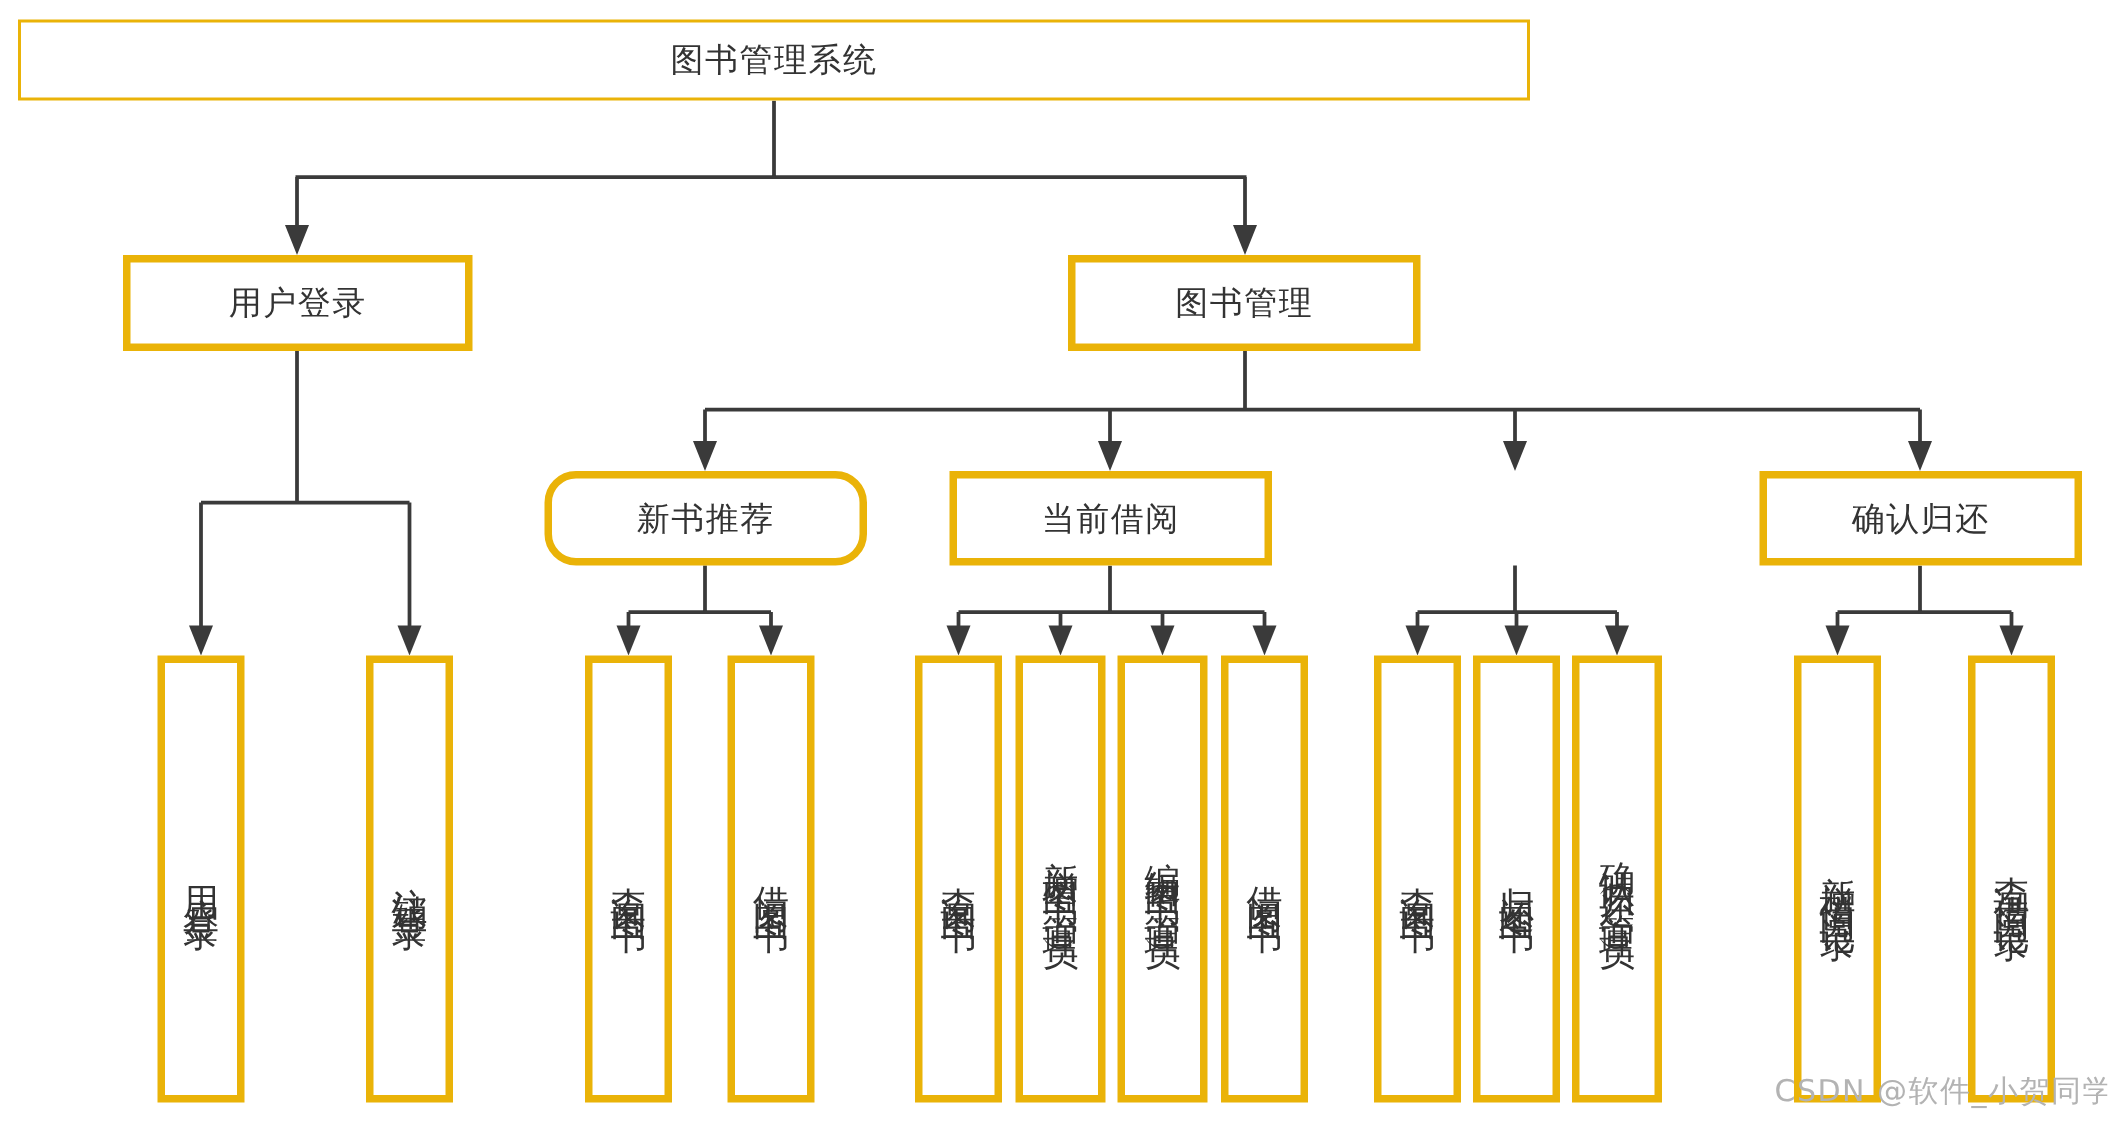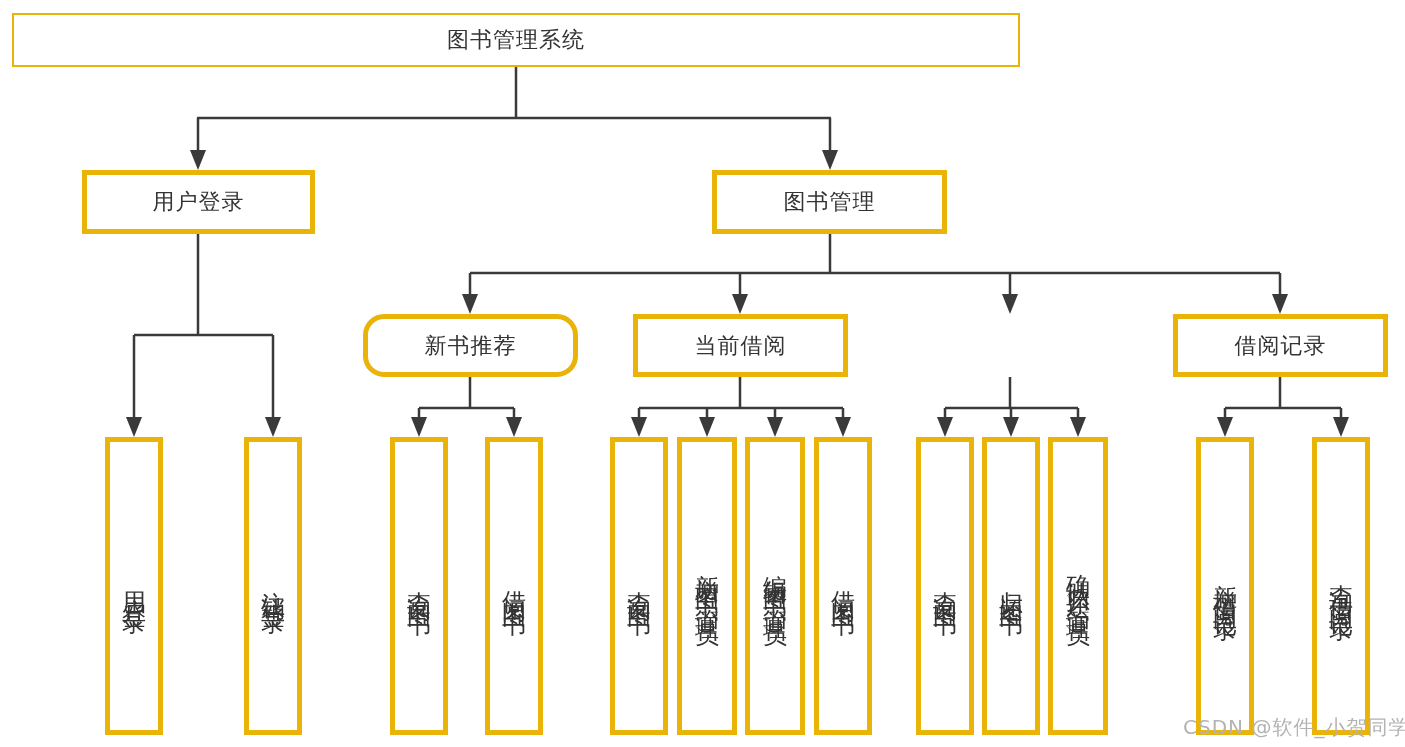--- a/index.html
+++ b/index.html
@@ -104,21 +104,21 @@
     <span class="hlabel">图书管理</span>
   </div>
 
   <div class="node" style="left:363px; top:314px; width:215px; height:63px;border-radius:21px;">
     <span class="hlabel">新书推荐</span>
   </div>
   <div class="node" style="left:633px; top:314px; width:215px; height:63px;">
     <span class="hlabel">当前借阅</span>
   </div>
   <div class="node" style="left:1173px; top:314px; width:215px; height:63px;">
-    <span class="hlabel">借阅记录</span>
+    <span class="hlabel">确认归还</span>
   </div>
 
   <div class="node leaf" style="left:105px; top:437px; width:58px; height:298px;">
     <span class="vtext">用户登录</span>
   </div>
   <div class="node leaf" style="left:244px; top:437px; width:58px; height:298px;">
     <span class="vtext">注销登录</span>
   </div>
 
   <div class="node leaf" style="left:390px; top:437px; width:58px; height:298px;">

